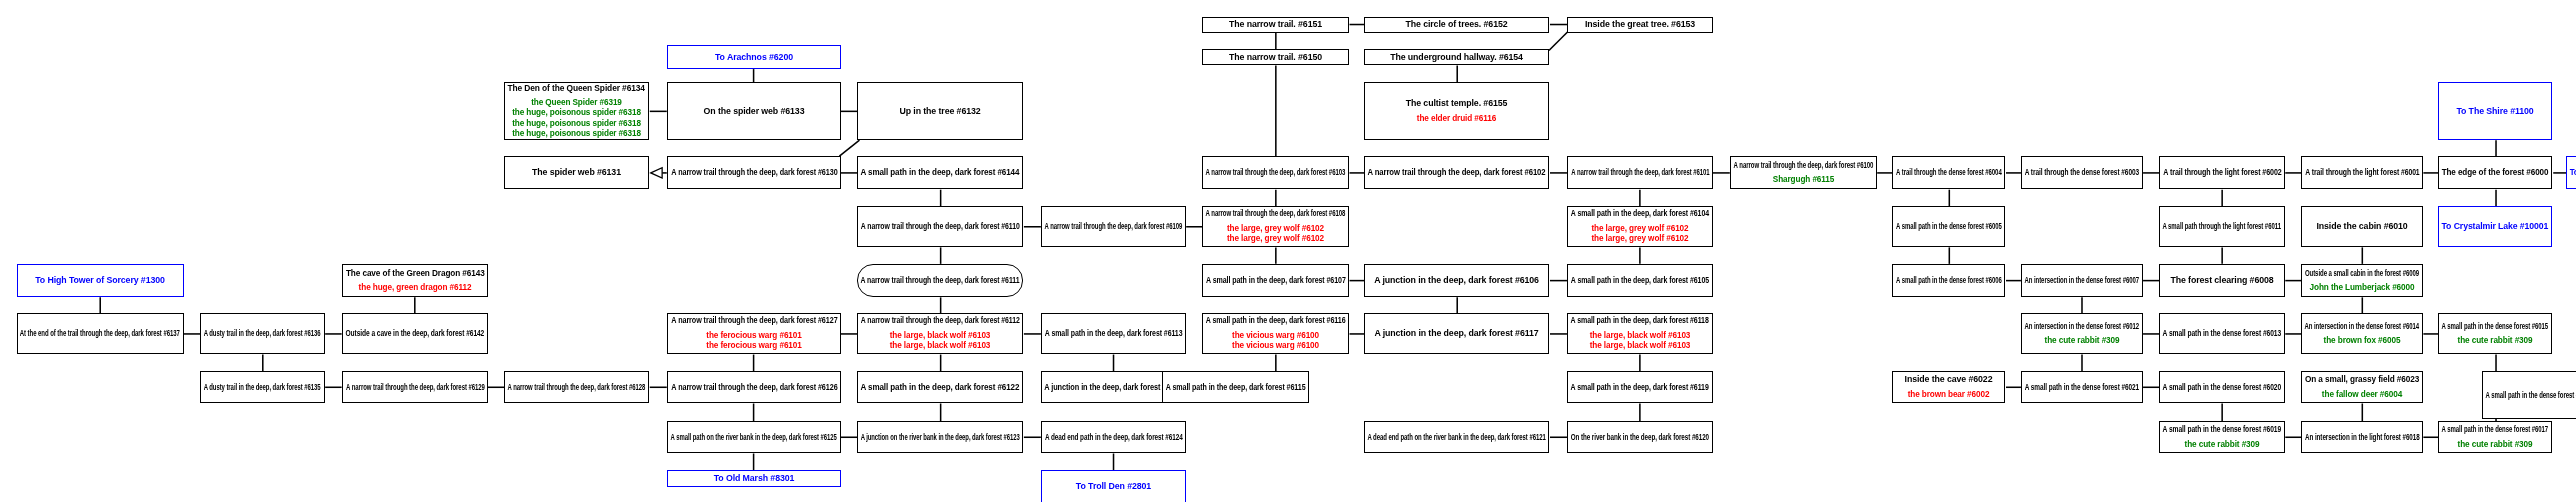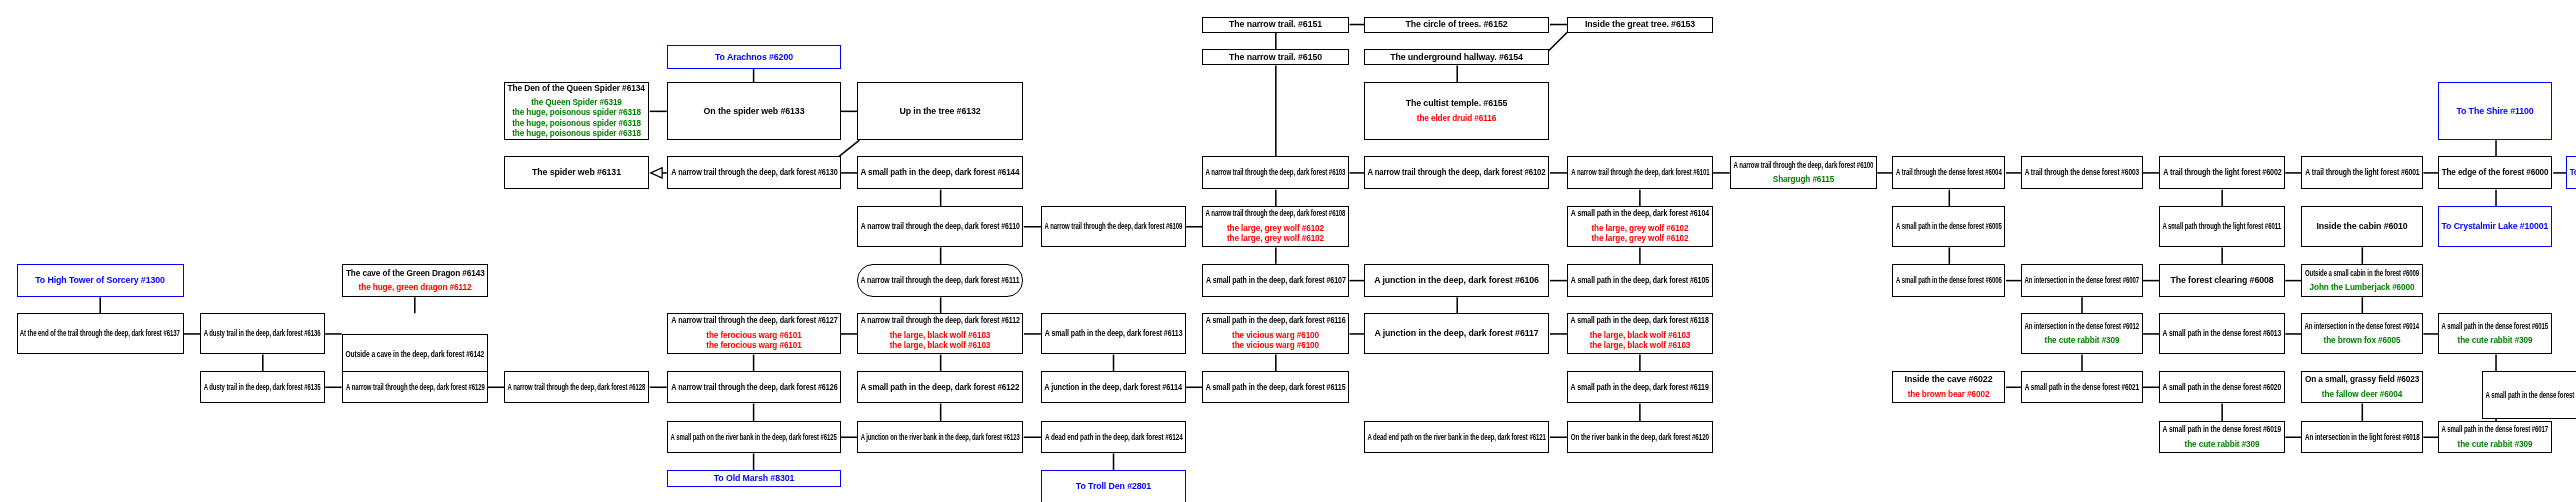--- a/index.html
+++ b/index.html
@@ -260,21 +260,21 @@
         <div class="mobs">
           <span class="mob fit friendly">John the Lumberjack #6000</span>
         </div>
       </div>
       <div class="room" style="left: 16.5px; top: 313px; width: 167px; height: 41px;">
         <span class="title fit" style="transform: scaleX(0.685);">At the end of the trail through the deep, dark forest #6137</span>
       </div>
       <div class="room" style="left: 200px; top: 313px; width: 125px; height: 41px;">
         <span class="title fit" style="transform: scaleX(0.679);">A dusty trail in the deep, dark forest #6136</span>
       </div>
-      <div class="room" style="left: 342px; top: 313px; width: 146px; height: 41px; margin-top: 21px;">
+      <div class="room" style="left: 342px; top: 313px; width: 146px; height: 41px;">
         <span class="title fit" style="transform: scaleX(0.755);">Outside a cave in the deep, dark forest #6142</span>
       </div>
       <div class="room" style="left: 667px; top: 313px; width: 174px; height: 41px;">
         <span class="title fit" style="transform: scaleX(0.819);">A narrow trail through the deep, dark forest #6127</span>
         <div class="mobs">
           <span class="mob fit hostile">the ferocious warg #6101</span>
           <span class="mob fit hostile">the ferocious warg #6101</span>
         </div>
       </div>
       <div class="room" style="left: 857px; top: 313px; width: 166px; height: 41px;">
@@ -336,21 +336,21 @@
       </div>
       <div class="room" style="left: 667px; top: 371px; width: 174px; height: 32px;">
         <span class="title fit" style="transform: scaleX(0.819);">A narrow trail through the deep, dark forest #6126</span>
       </div>
       <div class="room" style="left: 857px; top: 371px; width: 166px; height: 32px;">
         <span class="title fit" style="transform: scaleX(0.914);">A small path in the deep, dark forest #6122</span>
       </div>
       <div class="room" style="left: 1041px; top: 371px; width: 145px; height: 32px;">
         <span class="title fit" style="transform: scaleX(0.839);">A junction in the deep, dark forest #6114</span>
       </div>
-      <div class="room" style="left: 1202px; top: 371px; width: 147px; height: 32px;">
+      <div class="room" style="left: 1162px; top: 371px; width: 147px; height: 32px;">
         <span class="title fit" style="transform: scaleX(0.806);">A small path in the deep, dark forest #6115</span>
       </div>
       <div class="room" style="left: 1567px; top: 371px; width: 146px; height: 32px;">
         <span class="title fit" style="transform: scaleX(0.797);">A small path in the deep, dark forest #6119</span>
       </div>
       <div class="room" style="left: 1892px; top: 371px; width: 113px; height: 32px;">
         <span class="title fit">Inside the cave #6022</span>
         <div class="mobs">
           <span class="mob fit hostile">the brown bear #6002</span>
         </div>

